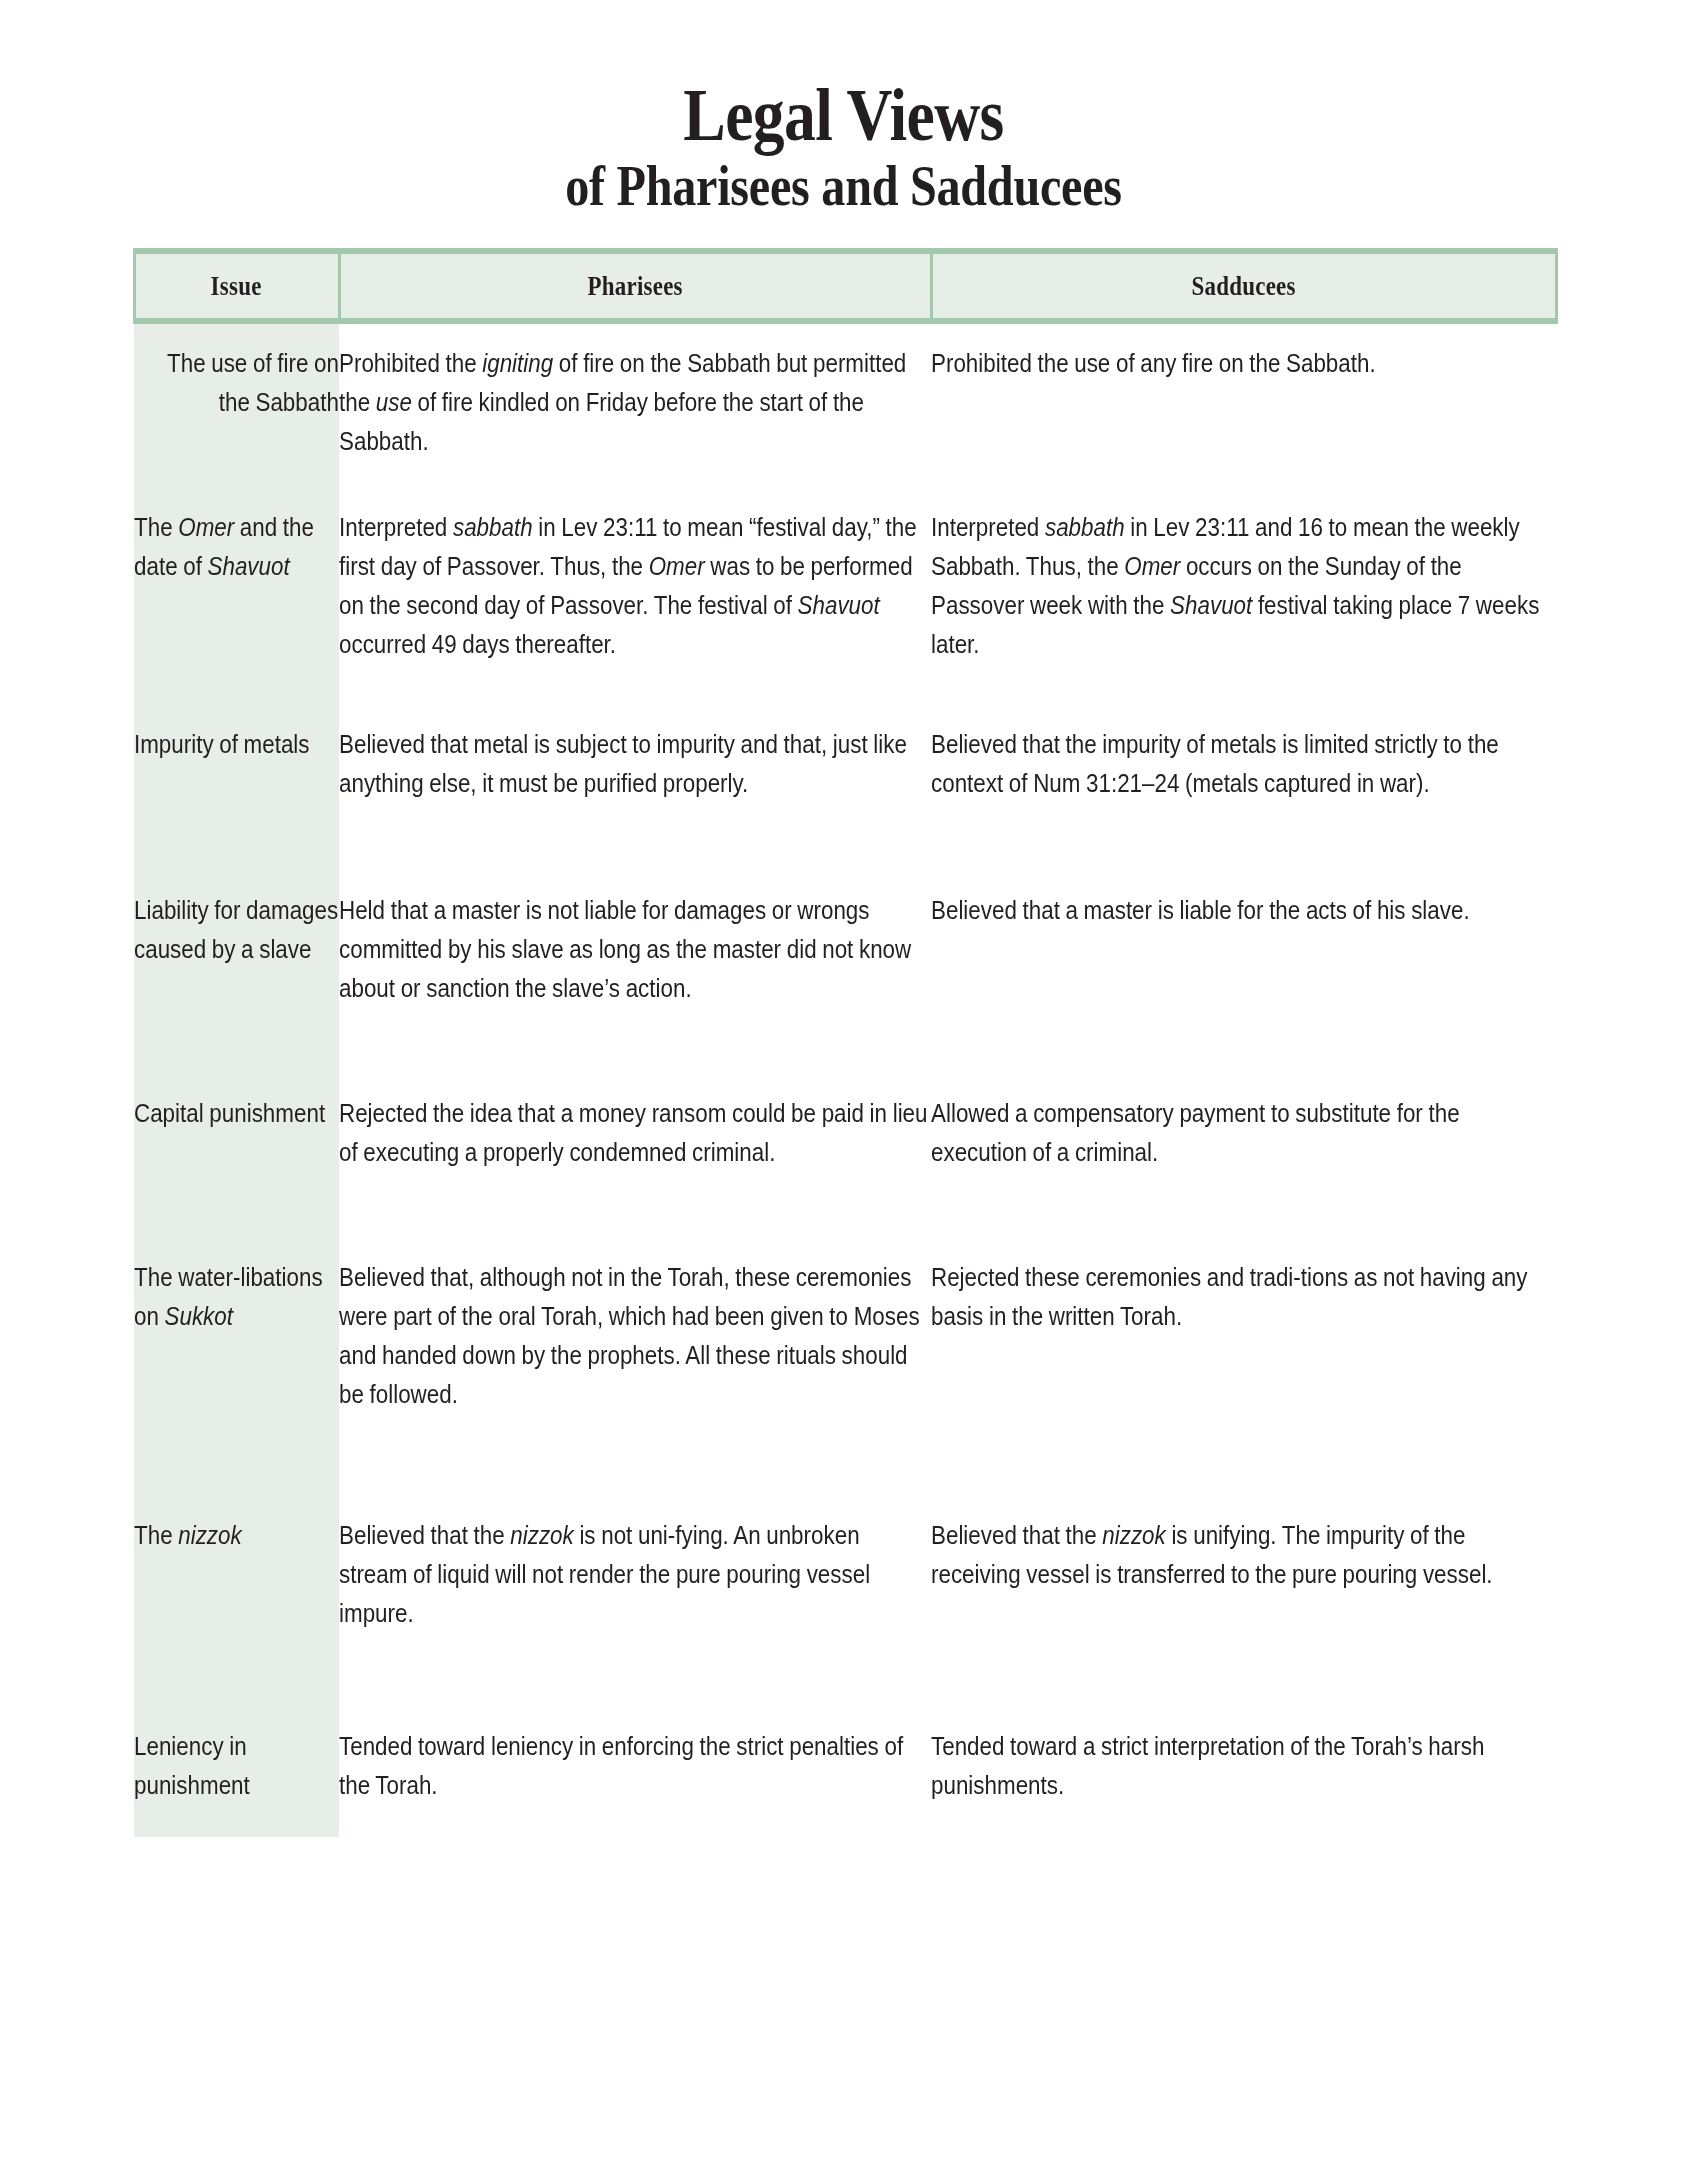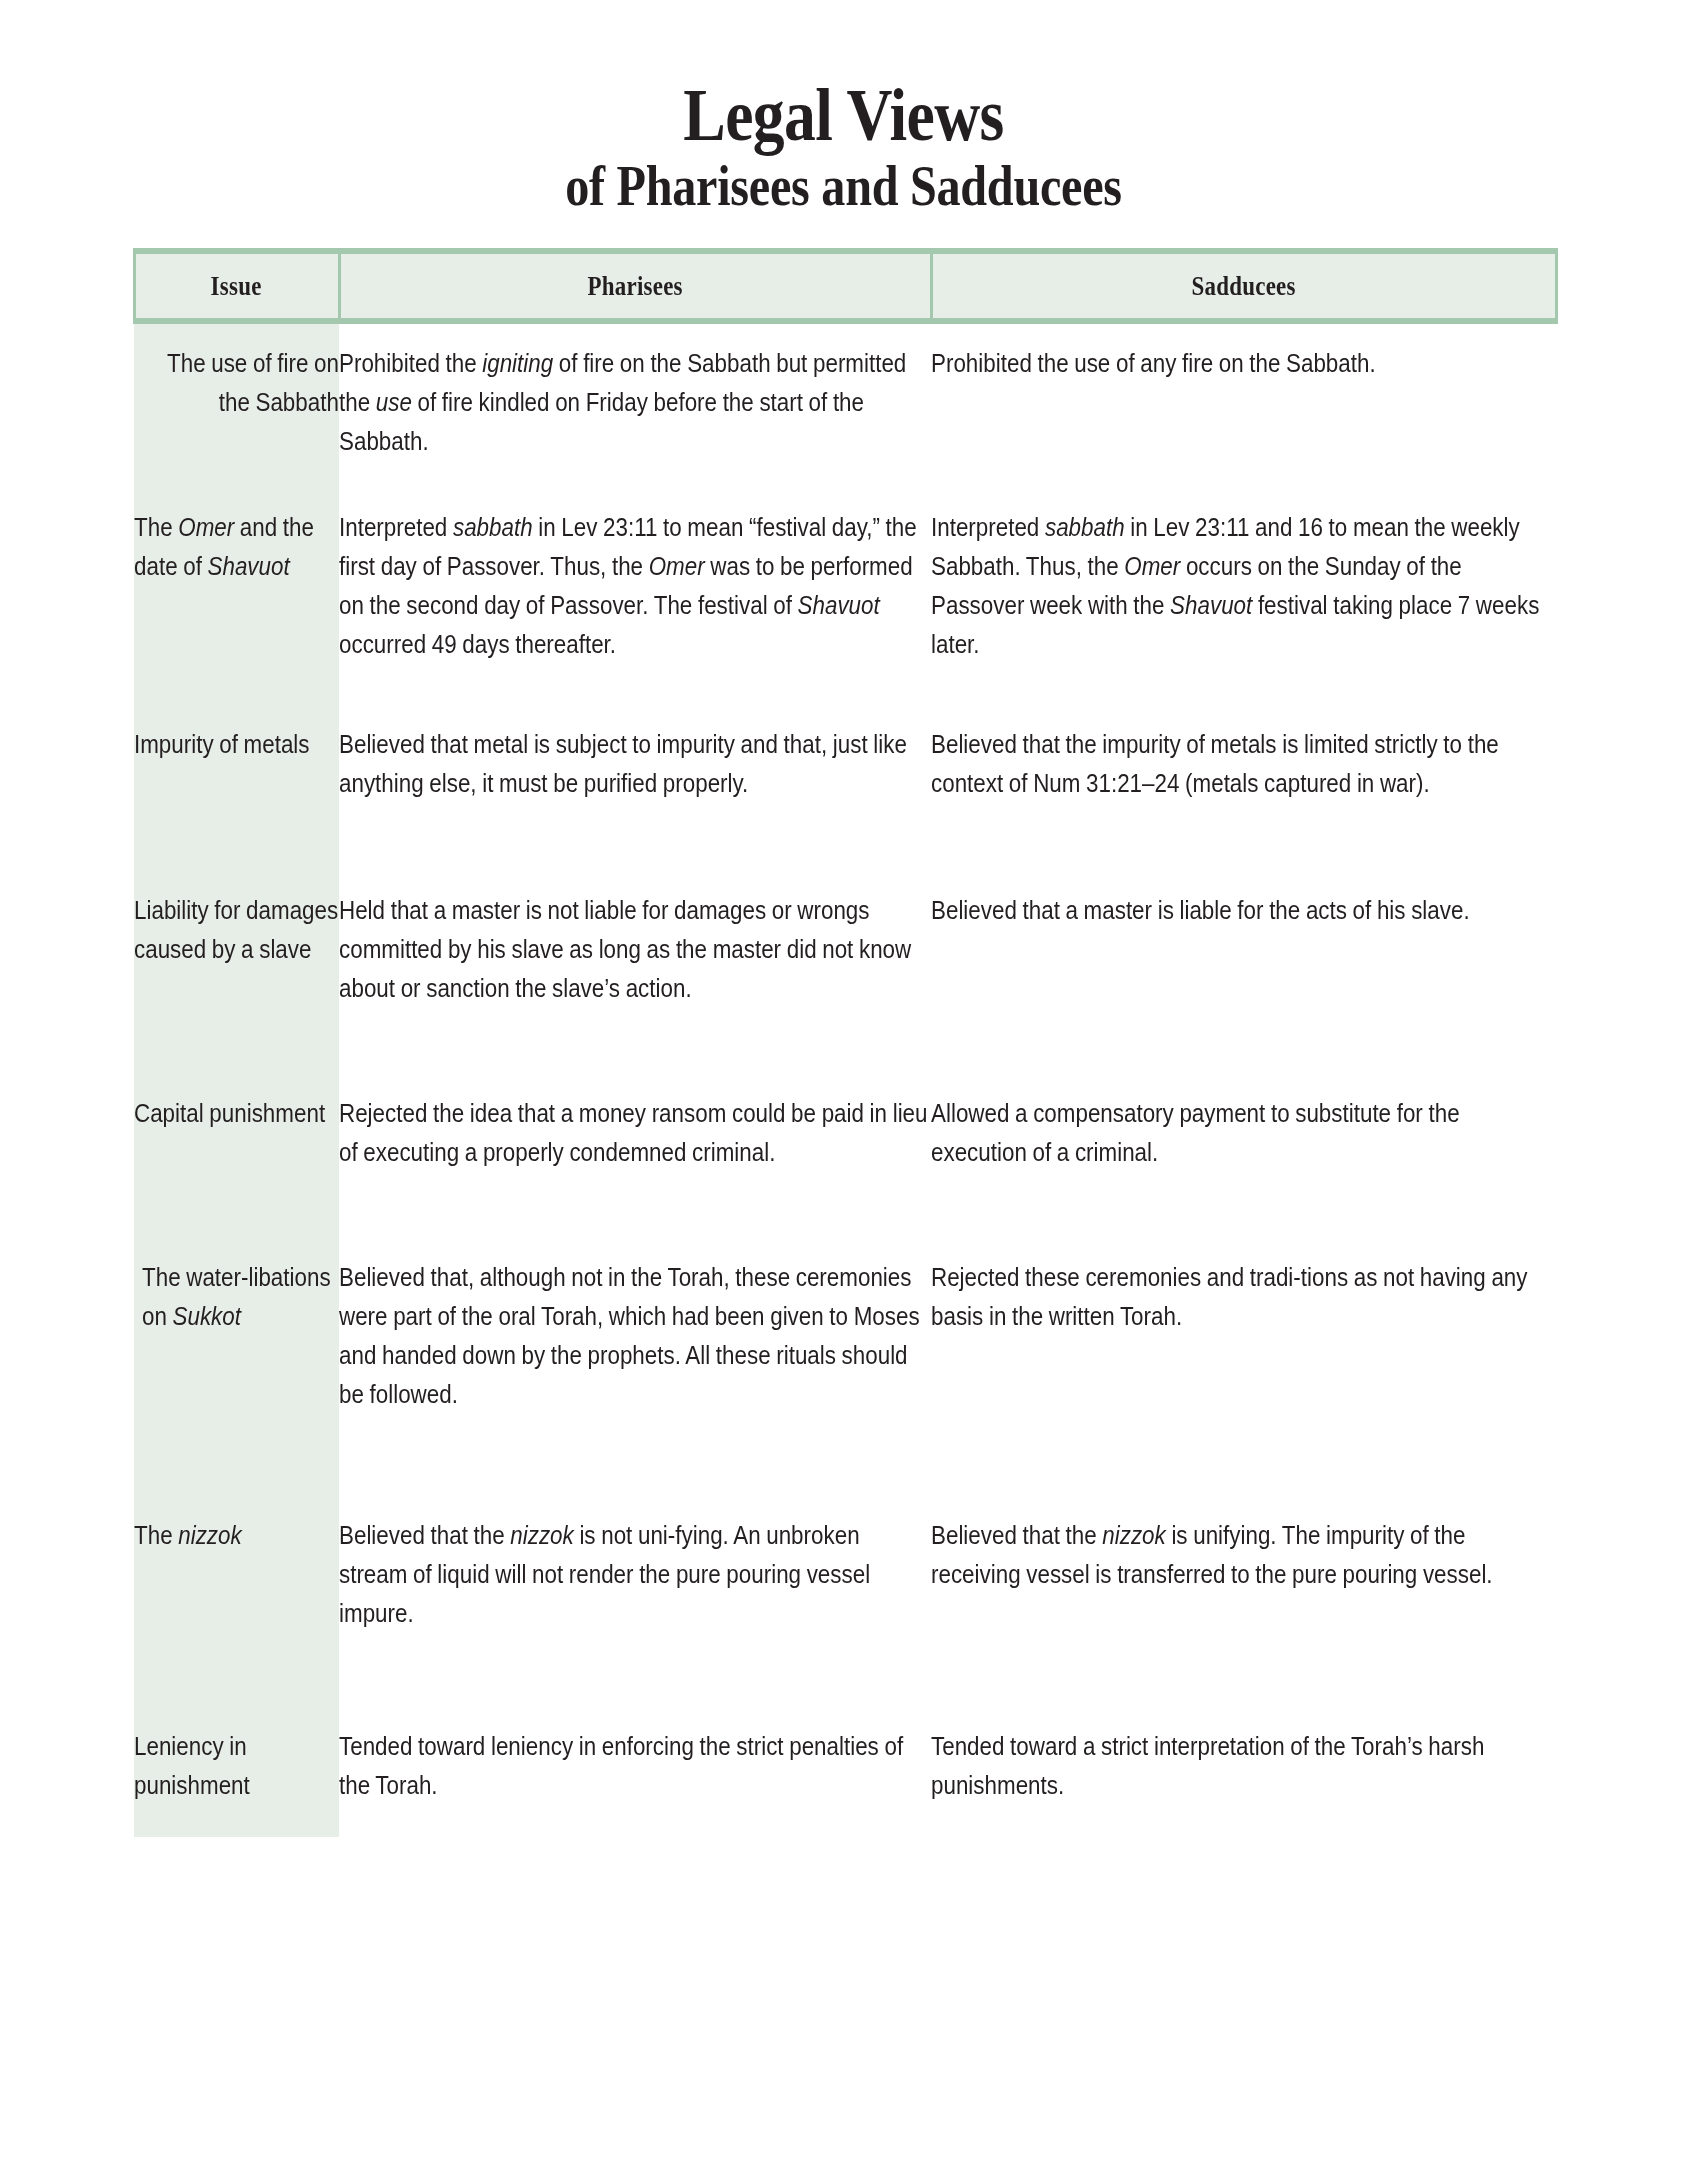--- a/index.html
+++ b/index.html
@@ -267,21 +267,21 @@
               <div class="cell-text">Capital punishment</div>
             </td>
             <td class="pha-cell" style="height: 144px; padding-top: 20px; margin-left: 37px;">
               <div class="cell-text">Rejected the idea that a money ransom could be paid in lieu of executing a properly condemned criminal.</div>
             </td>
             <td class="sad-cell" style="height: 144px; padding-top: 20px;">
               <div class="cell-text">Allowed a compensatory payment to substitute for the execution of a criminal.</div>
             </td>
           </tr>
           <tr class="data-row">
-            <td class="issue-cell" style="height: 238px; padding-top: 20px; padding-left: 8px;">
+            <td class="issue-cell" style="height: 238px; padding-top: 20px;">
               <div class="cell-text">The water-libations on <i>Sukkot</i></div>
             </td>
             <td class="pha-cell" style="height: 238px; padding-top: 20px;">
               <div class="cell-text">Believed that, although not in the Torah, these ceremonies were part of the oral Torah, which had been given to Moses and handed down by the prophets. All these rituals should be followed.</div>
             </td>
             <td class="sad-cell" style="height: 238px; padding-top: 20px;">
               <div class="cell-text">Rejected these ceremonies and tradi-tions as not having any basis in the written Torah.</div>
             </td>
           </tr>
           <tr class="data-row">

